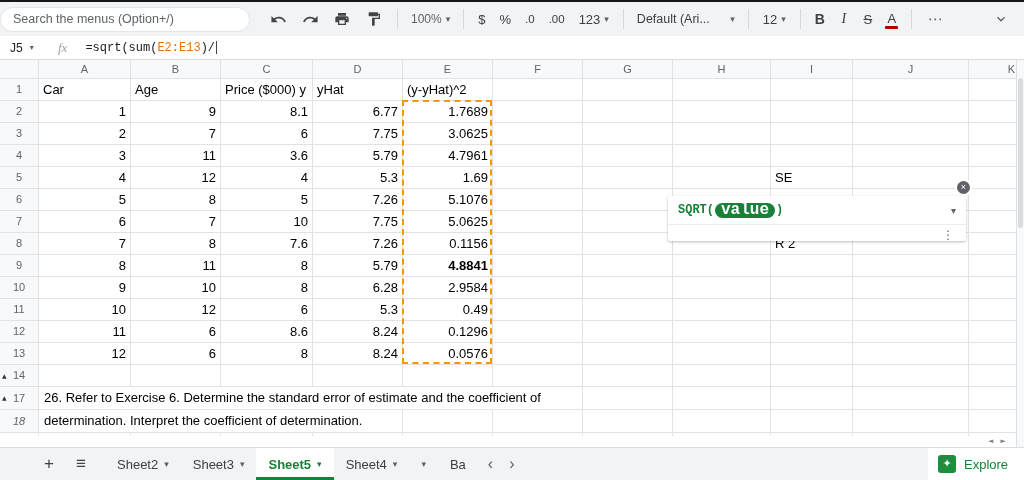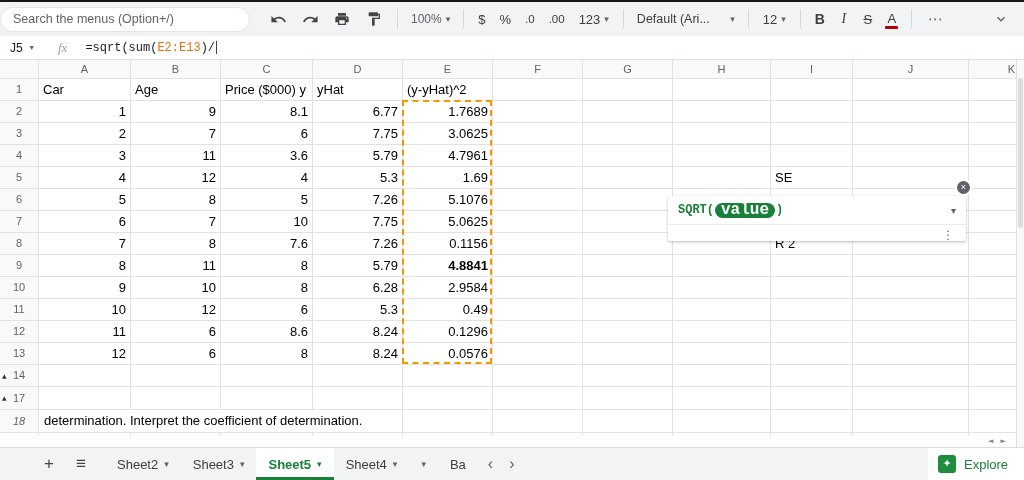--- a/index.html
+++ b/index.html
@@ -326,20 +326,21 @@
       <div class="cell" style="left: 221px; top: 321px; height: 21px; line-height: 21px; text-align: right; width: 91px;">8.6</div>
       <div class="cell" style="left: 313px; top: 321px; height: 21px; line-height: 21px; text-align: right; width: 89px;">8.24</div>
       <div class="cell" style="left: 403px; top: 321px; height: 21px; line-height: 21px; text-align: right; width: 89px;">0.1296</div>
       <div class="cell" style="left: 39px; top: 343px; height: 21px; line-height: 21px; text-align: right; width: 91px;">12</div>
       <div class="cell" style="left: 131px; top: 343px; height: 21px; line-height: 21px; text-align: right; width: 89px;">6</div>
       <div class="cell" style="left: 221px; top: 343px; height: 21px; line-height: 21px; text-align: right; width: 91px;">8</div>
       <div class="cell" style="left: 313px; top: 343px; height: 21px; line-height: 21px; text-align: right; width: 89px;">8.24</div>
       <div class="cell" style="left: 403px; top: 343px; height: 21px; line-height: 21px; text-align: right; width: 89px;">0.0576</div>
       <div class="cell" style="left: 771px; top: 167px; height: 21px; line-height: 21px; text-align: left; width: 81px;">SE</div>
       <div class="cell" style="left: 771px; top: 233px; height: 21px; line-height: 21px; text-align: left; width: 81px;">R 2</div>
+      <div class="cell cell-overflow" style="left: 39px; top: 387px; height: 22px; line-height: 22px; text-align: left; width: auto; padding-right: 6px;">26. Refer to Exercise 6. Determine the standard error of estimate and the coefficient of</div>
       <div class="cell cell-overflow" style="left: 39px; top: 410px; height: 22px; line-height: 22px; text-align: left; width: auto; padding-right: 6px;">determination. Interpret the coefficient of determination.</div>
     </div>
 
   <div class="sheet-bar">
     <div class="sb-btn">+</div>
     <div class="sb-btn">≡</div>
     <div id="tabs">
         <div class="tab">
           <span>Sheet2</span>
           <span class="tab-caret">▾</span>

